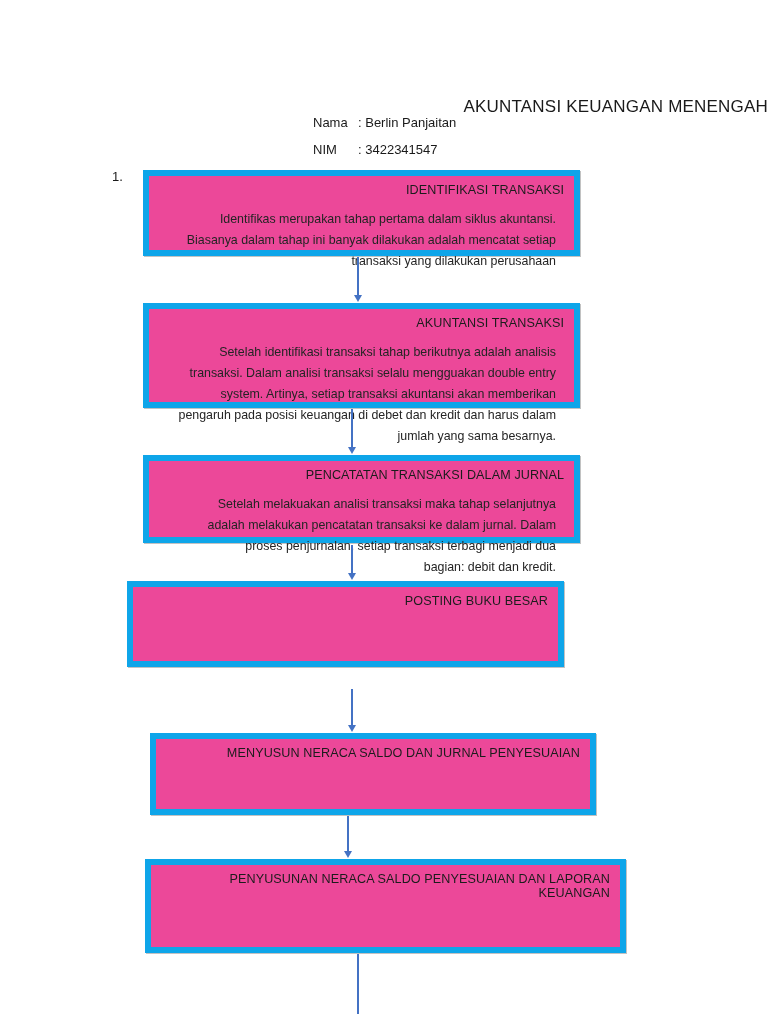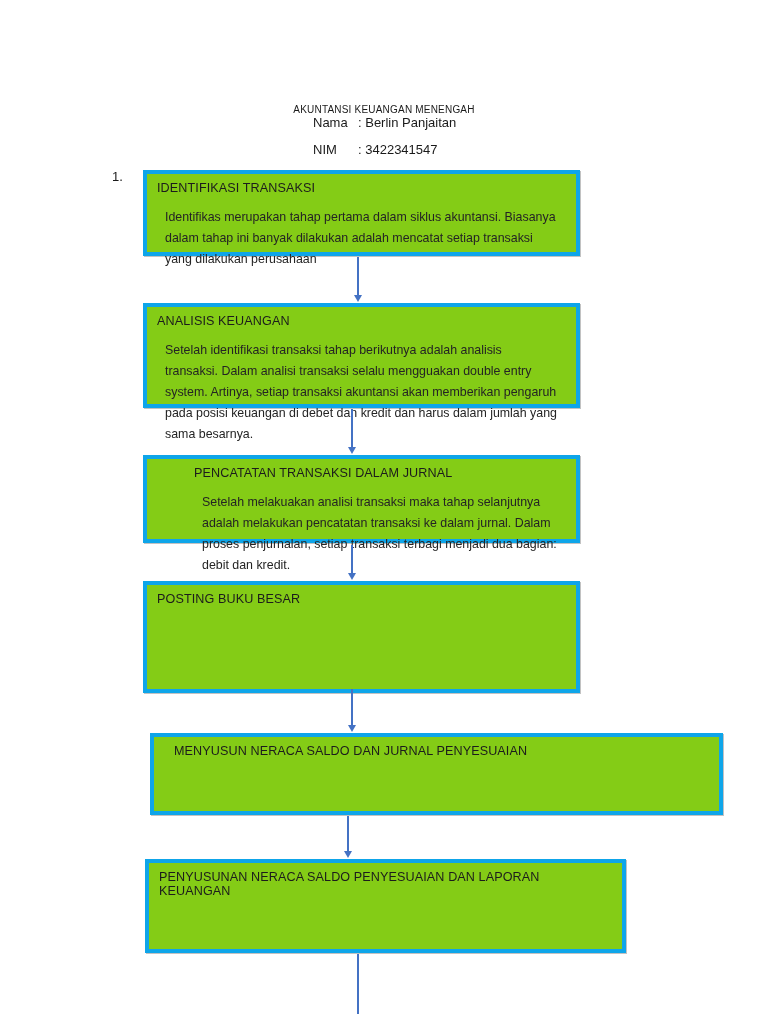--- a/index.html
+++ b/index.html
@@ -11,25 +11,25 @@
     position: relative;
     width: 768px;
     height: 1024px;
     background: #ffffff;
     font-family: "Liberation Sans", sans-serif;
     color: #1f1f1f;
     overflow: hidden;
   }
   .doc-title {
     position: absolute;
-    top: 104px;
+    top: 97px;
     left: 0;
     width: 100%;
-    text-align: center;
-    font-size: 10px;
+    text-align: right;
+    font-size: 17px;
     letter-spacing: 0.2px;
     color: #1a1a1a;
   }
   .field-row {
     position: absolute;
     left: 313px;
     font-size: 13px;
     color: #1a1a1a;
     white-space: nowrap;
   }
@@ -44,43 +44,44 @@
     position: absolute;
     left: 112px;
     top: 169px;
     font-size: 13px;
     color: #1a1a1a;
   }
 
   .flow-box {
     position: absolute;
     box-sizing: border-box;
-    border: 4px solid #0ea5e9;
-    background: #84cc16;
+    border: 6px solid #0ea5e9;
+    background: #ec4899;
     box-shadow: 1px 1px 0 rgba(120,120,120,0.45);
     padding: 7px 10px 6px 10px;
+    text-align: right;
   }
   .flow-box .box-title {
     font-size: 12.6px;
     color: #1c1c1c;
     letter-spacing: 0.1px;
     margin: 0 0 12px 0;
   }
   .flow-box .box-body {
     font-size: 12.4px;
     line-height: 21px;
     color: #242424;
     margin: 8px;
   }
 
   .box-1 { left: 143px; top: 170px; width: 437px; height: 86px;  }
   .box-2 { left: 143px; top: 303px; width: 437px; height: 105px; }
   .box-3 { left: 143px; top: 455px; width: 437px; height: 88px; padding-left: 47px;  }
-  .box-4 { left: 143px; top: 581px; width: 437px; height: 112px; }
-  .box-5 { left: 150px; top: 733px; width: 573px; height: 82px; padding-left: 20px;  }
+  .box-4 { left: 127px; top: 581px; width: 437px; height: 86px; }
+  .box-5 { left: 150px; top: 733px; width: 446px; height: 82px; padding-left: 20px;  }
   .box-6 { left: 145px; top: 859px; width: 481px; height: 94px;  }
 
   .arrow {
     position: absolute;
     width: 10px;
     transform: translateX(-50%);
   }
   .arrow .line {
     width: 2px;
     margin: 0 auto;
@@ -123,21 +124,21 @@
   <div class="flow-box box-1">
     <p class="box-title">IDENTIFIKASI TRANSAKSI</p>
     <p class="box-body">Identifikas merupakan tahap pertama dalam siklus akuntansi. Biasanya dalam tahap ini banyak dilakukan adalah mencatat setiap transaksi yang dilakukan perusahaan</p>
   </div>
 
   <div class="arrow with-head arrow-1">
       <div class="line"></div>
     </div>
 
   <div class="flow-box box-2">
-    <p class="box-title">ANALISIS KEUANGAN</p>
+    <p class="box-title">AKUNTANSI TRANSAKSI</p>
     <p class="box-body">Setelah identifikasi transaksi tahap berikutnya adalah analisis transaksi. Dalam analisi transaksi selalu mengguakan double entry system. Artinya, setiap transaksi akuntansi akan memberikan pengaruh pada posisi  keuangan di debet dan kredit dan harus dalam jumlah yang sama besarnya.</p>
   </div>
 
   <div class="arrow with-head arrow-2">
       <div class="line"></div>
     </div>
 
   <div class="flow-box box-3">
     <p class="box-title">PENCATATAN TRANSAKSI DALAM JURNAL</p>
     <p class="box-body">Setelah melakuakan analisi transaksi maka tahap selanjutnya adalah melakukan pencatatan transaksi ke dalam jurnal. Dalam proses penjurnalan, setiap transaksi terbagi menjadi dua bagian: debit dan kredit.</p>

